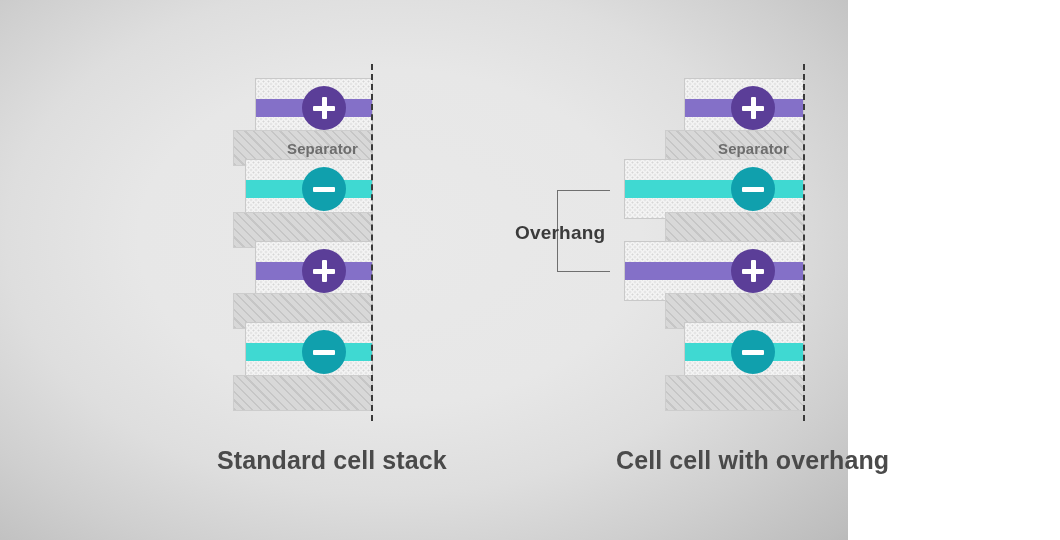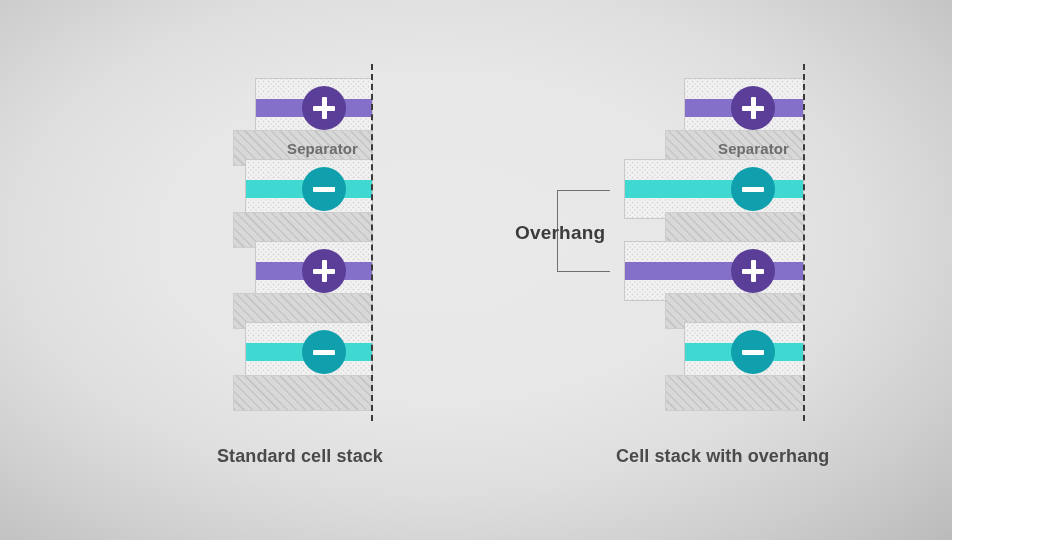--- a/index.html
+++ b/index.html
@@ -3,21 +3,21 @@
 <meta charset="utf-8">
 <style>
   html, body {
     margin: 0; padding: 0;
     width: 1060px; height: 540px;
     overflow: hidden;
     font-family: "Liberation Sans", sans-serif;
   }
   #stage {
     position: relative;
-    width: 952px; height: 540px;
+    width: 848px; height: 540px;
     background: radial-gradient(ellipse 78% 82% at 46% 44%, #e9e9e9 0%, #e7e7e7 38%, #dedede 58%, #cfcfcf 76%, #bdbdbd 95%, #b6b6b6 100%);
   }
 
   .layer {
     position: absolute;
     box-sizing: border-box;
   }
 
   
   .electrode {
@@ -113,21 +113,21 @@
     font-weight: 700;
     color: #3b3b3b;
     white-space: nowrap;
     letter-spacing: .2px;
     margin-left: 9px;
   }
 
   
   .caption {
     position: absolute;
-    font-size: 18px;
+    font-size: 25px;
     font-weight: 700;
     color: #4a4a4a;
     white-space: nowrap;
     letter-spacing: .1px;
   }
 </style>
 </head>
 <body>
 
 <div id="stage">
@@ -175,21 +175,21 @@
     </div>
 
   <div class="bracket" id="overhang-bracket" style="left: 0px; top: 0px; width: 100%; height: 100%; pointer-events: none;">
       <div class="spine" style="left: 557px; top: 190px; height: 81px;"></div>
       <div class="arm" style="left: 557px; top: 190px; width: 53px;"></div>
       <div class="arm" style="left: 557px; top: 271px; width: 53px;"></div>
     </div>
   <div class="overhang-label" id="overhang-label" style="left: 506px; top: 222px;">Overhang</div>
 
   <div class="caption" id="caption-left" style="left: 217px; top: 446px;">Standard cell stack</div>
-  <div class="caption" id="caption-right" style="left: 616px; top: 446px;">Cell stack with overhang</div>
+  <div class="caption" id="caption-right" style="left: 616px; top: 446px;">Cell cell with overhang</div>
 
 <div class="badge plus" style="left: 302px; top: 108px;">
       <span class="glyph-h"></span>
       <span class="glyph-v"></span>
     </div>
     <div class="badge minus" style="left: 302px; top: 189px;">
       <span class="glyph-h"></span>
     </div>
     <div class="badge plus" style="left: 302px; top: 271px;">
       <span class="glyph-h"></span>

